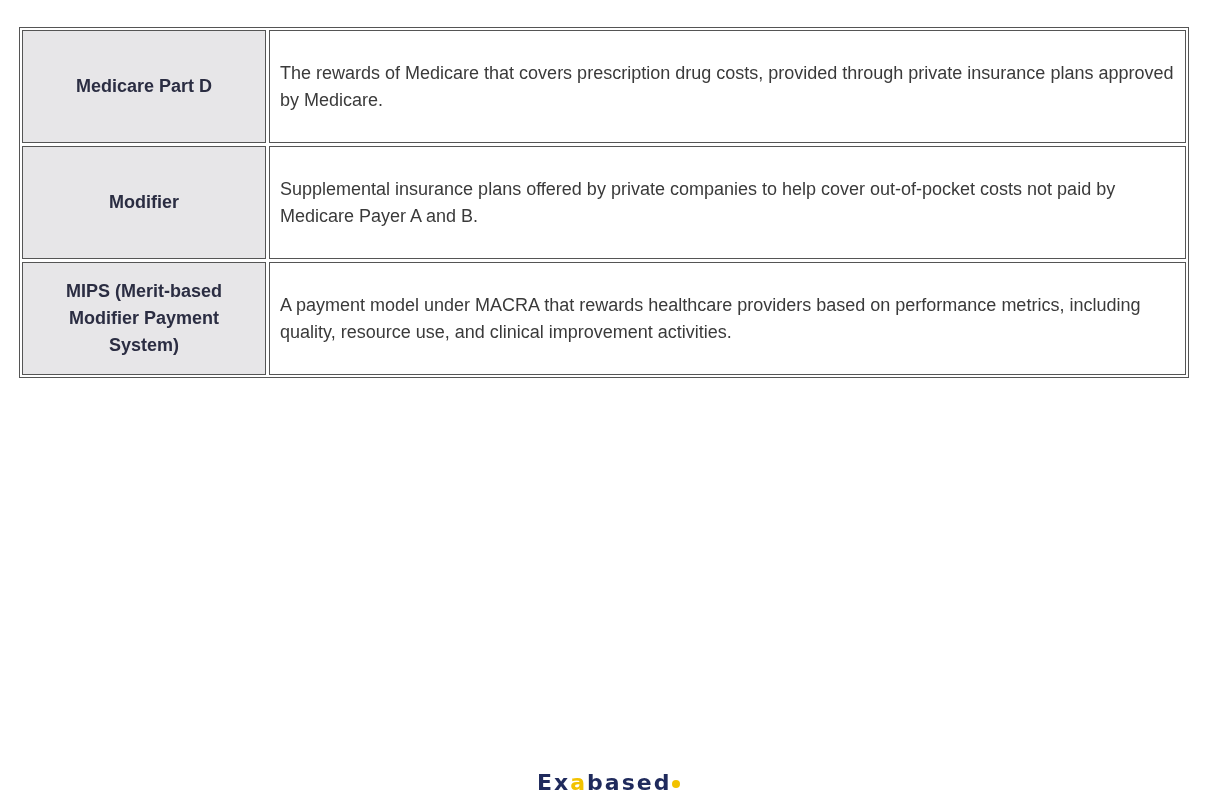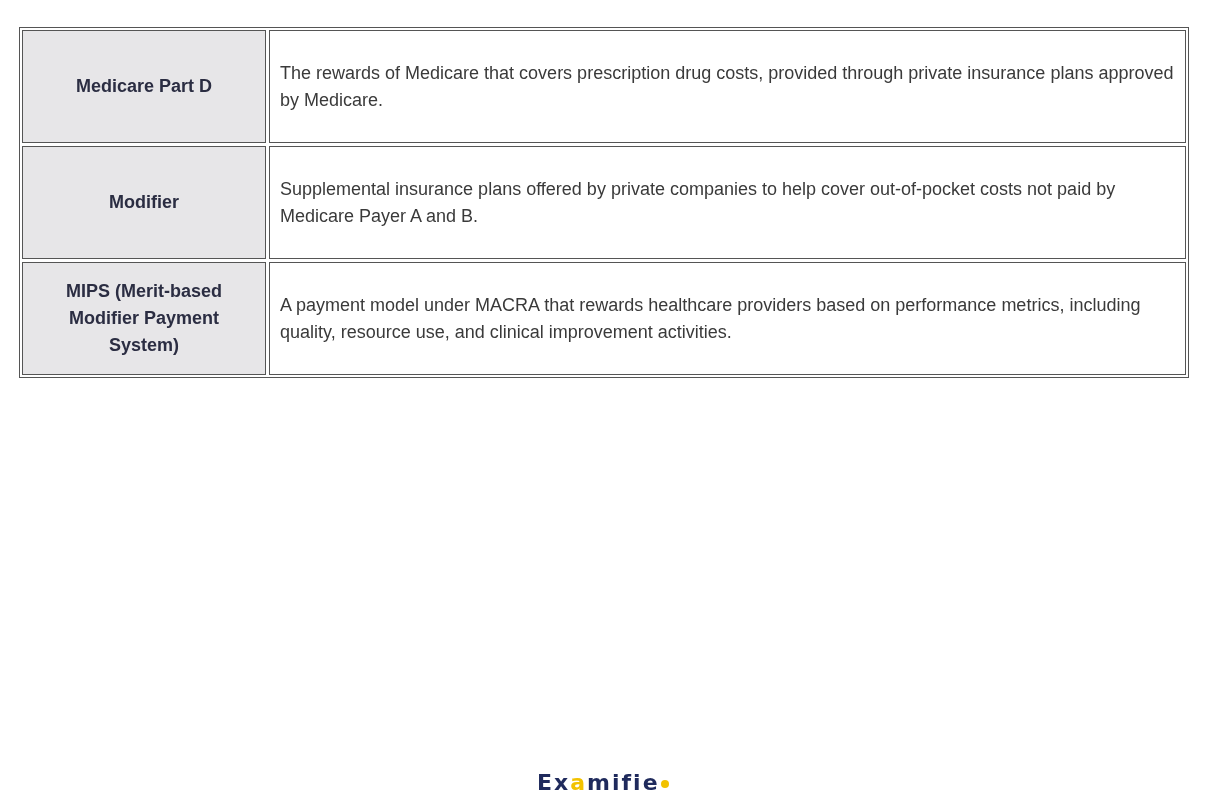--- a/index.html
+++ b/index.html
@@ -41,14 +41,14 @@
       </tr>
       <tr>
         <td class="term">MIPS (Merit-based Modifier Payment System)</td>
         <td class="def">A payment model under MACRA that rewards healthcare providers based on performance metrics, including quality, resource use, and clinical improvement activities.</td>
       </tr>
     </tbody>
   </table>
 </div>
 
 <div class="logo">
-  <span>Ex</span><span class="bulb">a</span><span>mifie</span><span class="swoosh"></span>
+  <span>Ex</span><span class="bulb">a</span><span>based</span><span class="swoosh"></span>
 </div>
 
 </body></html>

